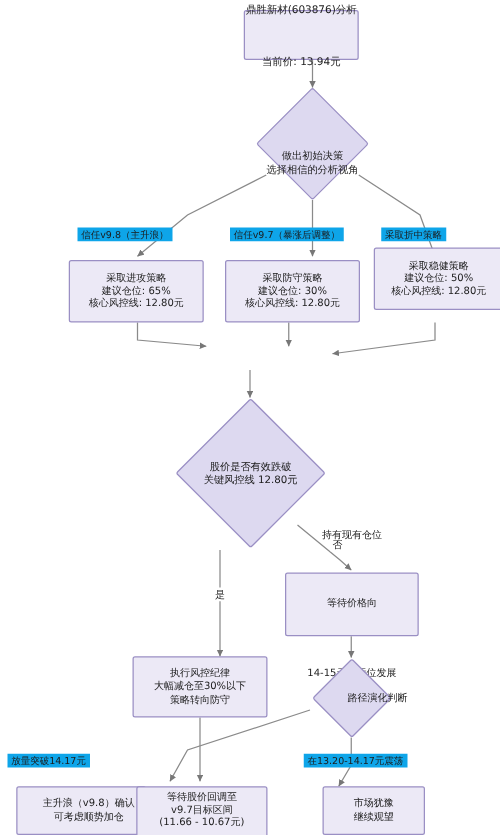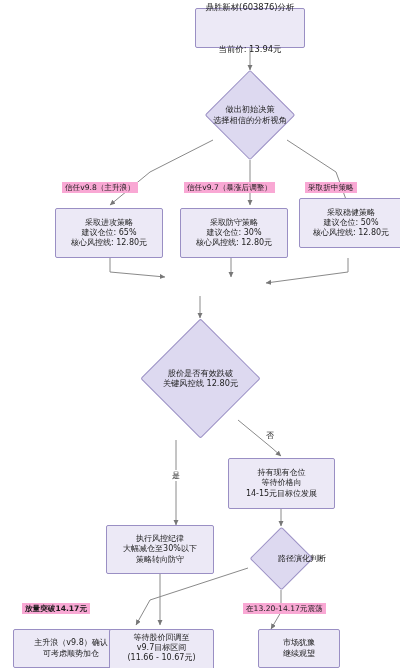--- a/index.html
+++ b/index.html
@@ -63,21 +63,21 @@
     left: 50%;
     top: 50%;
     transform: translate(-50%, -50%);
     text-align: center;
     white-space: nowrap;
     color: #1b1b1b;
     line-height: 1.3;
   }
   .elabel {
     position: absolute;
-    background: #f9a8d4;
+    background: #0ea5e9;
     color: #1b1b1b;
     padding: 1px 3px;
     white-space: nowrap;
     line-height: 1.2;
     box-sizing: border-box;
   }
   .plain-label {
     position: absolute;
     color: #1b1b1b;
     white-space: nowrap;
@@ -120,28 +120,28 @@
       <path d="M281,509 L281,526"></path>
 
       <path d="M248,568 L150,600 L136,625"></path>
 
       <path d="M281,590 L281,612 L271,629"></path>
 
       <path d="M160,574 L160,625"></path>
     </g>
   </svg>
 
-  <div class="node box" style="left:195px; top:8px; width:110px; height:40px; font-size:8.4px;gap:31px;">
+  <div class="node box" style="left:195px; top:8px; width:92px; height:40px; font-size:8.4px;gap:31px;">
     <div class="ln">鼎胜新材(603876)分析</div>
     <div class="ln">当前价: 13.94元</div>
   </div>
 
   <div class="diamond-wrap" style="left:218px; top:83px; width:64px; height:64px;">
     <div class="diamond-shape"></div>
-    <div class="diamond-text" style="font-size:8.2px;">
+    <div class="diamond-text" style="font-size:8.2px;margin-top:15px;">
       <div>做出初始决策</div>
       <div>选择相信的分析视角</div>
     </div>
   </div>
 
   <div class="elabel" style="left:62px; top:182px; font-size:7.6px;">信任v9.8（主升浪）</div>
   <div class="elabel" style="left:184px; top:182px; font-size:7.6px;">信任v9.7（暴涨后调整）</div>
   <div class="elabel" style="left:305px; top:182px; font-size:7.6px;">采取折中策略</div>
 
   <div class="node box" style="left:55px; top:208px; width:108px; height:50px; font-size:8px;">
@@ -167,38 +167,38 @@
     <div class="diamond-shape"></div>
     <div class="diamond-text" style="font-size:8.2px;">
       <div>股价是否有效跌破</div>
       <div class="bold">关键风控线 12.80元</div>
     </div>
   </div>
 
   <div class="plain-label" style="left:170px; top:470px; font-size:8px;">是</div>
   <div class="plain-label" style="left:264px; top:430px; font-size:8px;">否</div>
 
-  <div class="node box" style="left:228px; top:458px; width:107px; height:51px; font-size:8px;">
+  <div class="node box" style="left:228px; top:458px; width:107px; height:51px; font-size:8px;gap:45px;">
     <div class="ln">持有现有仓位</div>
     <div class="ln">等待价格向</div>
     <div class="ln">14-15元目标位发展</div>
   </div>
 
   <div class="node box" style="left:106px; top:525px; width:108px; height:49px; font-size:8px;">
     <div class="ln">执行风控纪律</div>
     <div class="ln">大幅减仓至30%以下</div>
     <div class="ln">策略转向防守</div>
   </div>
 
   <div class="diamond-wrap" style="left:259px; top:536px; width:45px; height:45px;">
     <div class="diamond-shape"></div>
     <div class="diamond-text" style="font-size:8px;padding-left:41px;">路径演化判断</div>
   </div>
 
-  <div class="elabel" style="left:22px; top:603px; font-size:7.6px;font-weight:bold;">放量突破14.17元</div>
+  <div class="elabel" style="left:6px; top:603px; font-size:7.6px;">放量突破14.17元</div>
   <div class="elabel" style="left:243px; top:603px; font-size:7.6px;">在13.20-14.17元震荡</div>
 
   <div class="node box" style="left:13px; top:629px; width:104px; height:39px; font-size:8px;padding-left:12px;">
     <div class="ln">主升浪（v9.8）确认</div>
     <div class="ln">可考虑顺势加仓</div>
   </div>
 
   <div class="node box" style="left:109px; top:629px; width:105px; height:52px; font-size:8px; justify-content:flex-start; padding-top:3px;">
     <div class="ln">等待股价回调至</div>
     <div class="ln">v9.7目标区间</div>

